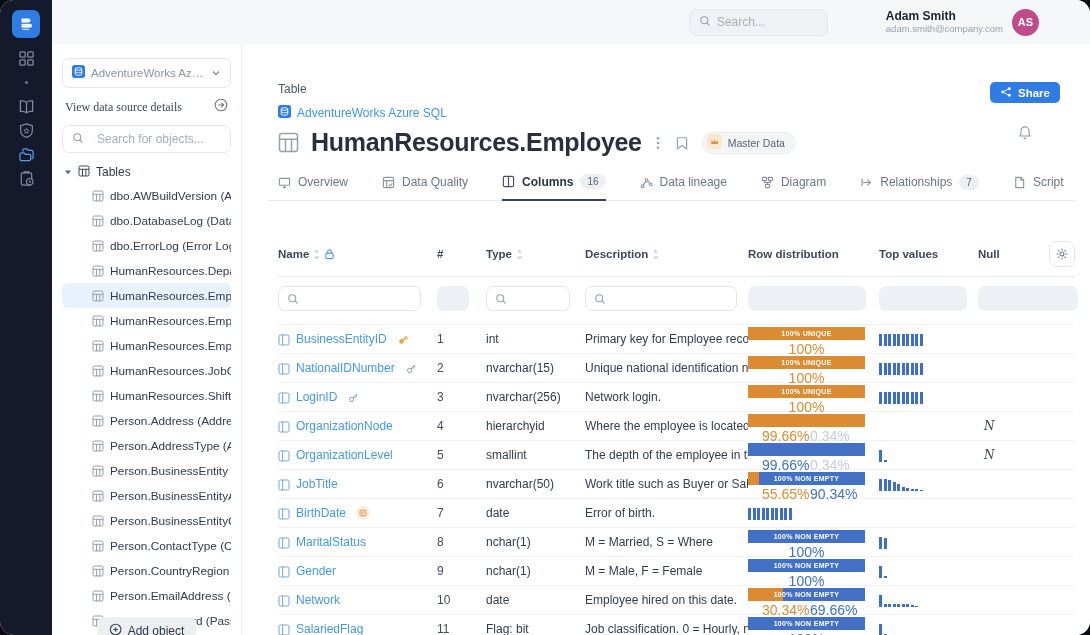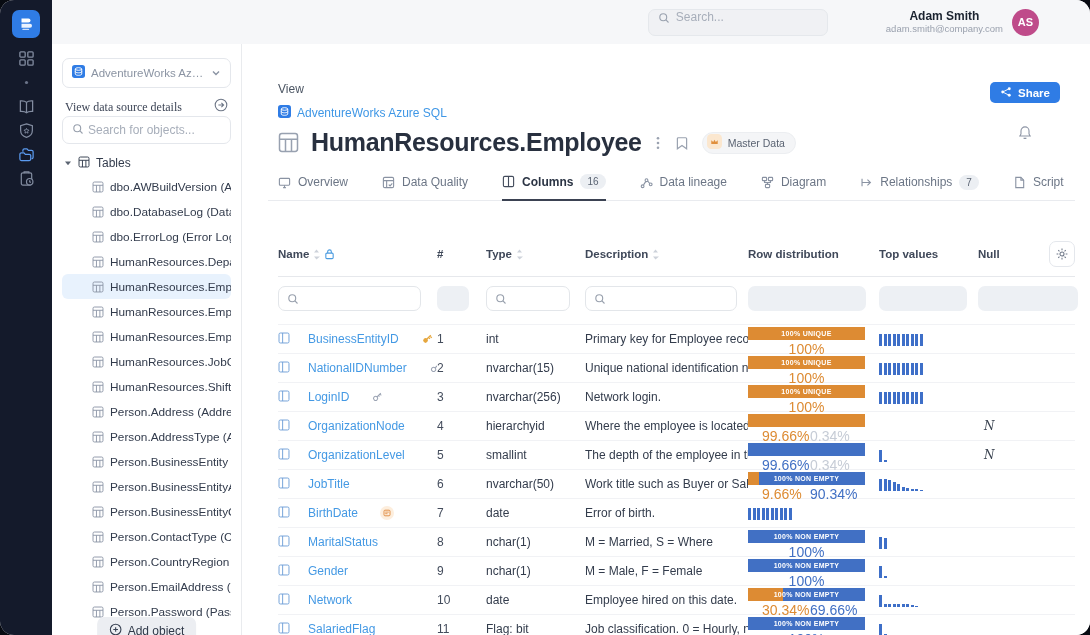--- a/index.html
+++ b/index.html
@@ -16,48 +16,48 @@
   .rail-item { height:24px; width:100%; display:flex; align-items:center; justify-content:center;
                color:#828ca0; cursor:pointer; }
   .rail-item.active { color:#5b9bf0; }
   .rail-item.sep { color:#6b7489; cursor:default; }
 
   .right { flex:1; display:flex; flex-direction:column; min-width:0; }
 
   
   .topbar { height:44px; background:#f6f7f9; display:flex; align-items:center;
             padding:0 24px 0 16px; flex-shrink:0; }
-  .tb-search { margin-left:auto; width:180px; height:27px; background:#f0f1f4;
-               border:1px solid #e5e8ec; border-radius:7px; display:flex; align-items:flex-start;
+  .tb-search { margin-left:auto; width:139px; height:27px; background:#f0f1f4;
+               border:1px solid #e5e8ec; border-radius:7px; display:flex; align-items:center;
                gap:6px; padding:0 9px; color:#9aa2af; }
   .tb-search input { border:none; outline:none; background:transparent; width:100%;
                      font-size:12px; color:#3c4454; font-family:inherit; }
   .tb-search input::placeholder { color:#a7aeba; }
   .tb-ext { margin-left:20px; color:#8d95a5; cursor:pointer; display:flex; }
-  .user-block { margin-left:38px; text-align:center; cursor:pointer; }
+  .user-block { margin-left:38px; text-align:left; cursor:pointer; }
   .user-name { font-size:12px; font-weight:700; color:#1b2330; line-height:14px; }
   .user-email { font-size:9.5px; color:#9aa1ae; line-height:12px; }
   .avatar { margin-left:9px; width:27px; height:27px; border-radius:50%; background:#bf4b8a;
             color:#fff; font-size:11px; font-weight:700; display:flex; align-items:center;
             justify-content:center; cursor:pointer; }
   .tb-logout { margin-left:27px; color:#8d95a5; cursor:pointer; display:flex; }
 
   .body { flex:1; display:flex; min-height:0; }
 
   
   .sidebar { width:190px; border-right:1px solid #e9ebee; background:#fff;
              padding:14px 10px 0; display:flex; flex-direction:column; position:relative; flex-shrink:0; }
   .src-select { height:30px; border:1px solid #e4e7ec; border-radius:7px; display:flex;
                 align-items:center; gap:6px; padding:0 9px; cursor:pointer; background:#fff; }
   .src-select .lbl { flex:1; font-size:11.5px; color:#8b94a3; white-space:nowrap;
                      overflow:hidden; text-overflow:ellipsis; }
   .details-row { margin:10px 3px 0; display:flex; align-items:center; justify-content:space-between; }
   .details-row .lbl { font-size:12px; color:#3d4556; cursor:pointer;font-family:Liberation Serif, serif; }
-  .obj-search { height:28px; border:1px solid #e4e7ec; border-radius:7px;
-                display:flex; align-items:center; gap:4px; padding:0 9px; color:#98a0ad; }
+  .obj-search { margin-top:9px; height:28px; border:1px solid #e4e7ec; border-radius:7px;
+                display:flex; align-items:center; gap:13px; padding:0 9px; color:#98a0ad; }
   .obj-search input { border:none; outline:none; width:100%; font-size:12px; color:#3c4454;
                       background:transparent; font-family:inherit; }
   .obj-search input::placeholder { color:#a7aeba; }
   .tree { margin-top:8px; flex:1; overflow:hidden; }
   .tree-root { display:flex; align-items:center; gap:6px; padding:4px 2px; font-size:12px;
                color:#323b4c; cursor:pointer; height:22px; }
   .tree-item { display:flex; align-items:center; gap:6px; height:25px; padding-left:30px;
                padding-right:6px; font-size:11.8px; color:#323b4c; border-radius:6px;
                cursor:pointer; white-space:nowrap; overflow:hidden; }
   .tree-item.selected { background:#e8f2fd; }
@@ -103,21 +103,21 @@
   .th { display:flex; align-items:center; gap:4px; font-size:11.5px; font-weight:700; color:#3f4859; }
   .gear-btn { justify-self:end; width:26px; height:26px; border:1px solid #e4e7ec; border-radius:7px;
               background:#fff; display:flex; align-items:center; justify-content:center; cursor:pointer; }
   .tfilter { padding:9px 0 13px; border-bottom:1px solid #f1f2f5; }
   .fsearch { height:25px; border:1px solid #e3e6ea; border-radius:7px; display:flex;
              align-items:center; gap:5px; padding:0 8px; color:#98a0ad; background:#fff; }
   .fsearch input { border:none; outline:none; width:100%; font-size:11px; background:transparent; }
   .fblank { height:25px; background:#edf0f4; border-radius:7px; }
 
   .trow { height:29px; border-bottom:1px solid #f1f2f5; }
-  .ncell { display:flex; align-items:flex-start; gap:18px; overflow:hidden; }
+  .ncell { display:flex; align-items:flex-end; gap:6px; overflow:hidden; }
   .ncell .cicon { color:#6f9fd8; display:flex; flex-shrink:0; }
   .ncell a { font-size:12px; color:#4499e4; text-decoration:none; white-space:nowrap; cursor:pointer; }
   .keyicon { display:flex; margin-left:4px; flex-shrink:0; }
   .cell-num { font-size:12px; color:#434c5c; }
   .cell-txt { font-size:12px; color:#333c4c; white-space:nowrap; overflow:hidden; }
 
   .dist { width:117px; }
   .bar { height:13px; display:flex; position:relative; overflow:hidden; }
   .bar .seg { height:100%; }
   .bar .inner { position:absolute; inset:0; display:flex; align-items:center; justify-content:center;
@@ -418,21 +418,21 @@
                 <circle cx="7" cy="7" r="5.7"></circle>
                 <path d="M7 4.5v5M4.5 7h5"></path>
               </svg></span>
           <span>Add object</span>
         </div>
       </aside>
 
       <main class="main">
         <div class="main-header">
           <div>
-            <div class="obj-type">View</div>
+            <div class="obj-type">Table</div>
             <div class="breadcrumb">
               <span class="ic"><svg width="13" height="13" viewBox="0 0 14 14">
                     <rect width="14" height="14" rx="3" fill="#2f7ce5"></rect>
                     <ellipse cx="7" cy="4.3" rx="3.5" ry="1.4" fill="none" stroke="#fff"></ellipse>
                     <path d="M3.5 4.3v5.4c0 .8 1.6 1.4 3.5 1.4s3.5-.6 3.5-1.4V4.3" fill="none" stroke="#fff"></path>
                     <path d="M3.5 7c0 .8 1.6 1.4 3.5 1.4S10.5 7.8 10.5 7" fill="none" stroke="#fff"></path>
                   </svg></span>
               <a>AdventureWorks Azure SQL</a>
             </div>
             <div class="title-row">
@@ -848,21 +848,21 @@
                 <div class="cell-num">6</div>
                 <div class="cell-txt">nvarchar(50)</div>
                 <div class="cell-txt">Work title such as Buyer or Sales ...</div>
                 <div class="dist">
                   <div class="bar">
                     <div class="seg" style="width: 9.66%; background: rgb(221, 139, 51);"></div>
                     <div class="seg" style="width: 90.34%; background: rgb(65, 112, 196);"></div>
                     <div class="inner">100% NON EMPTY</div>
                   </div>
                   <div class="bar-labels">
-                    <span class="bl-left" style="color: rgb(221, 139, 51);">9.66%</span>
+                    <span class="bl-left" style="color: rgb(221, 139, 51);">55.65%</span>
                     <span class="bl-right" style="color: rgb(65, 112, 196);">90.34%</span>
                   </div>
                 </div>
                 <div class="hist">
                   <div style="height: 12px;"></div>
                   <div style="height: 12px;"></div>
                   <div style="height: 11px;"></div>
                   <div style="height: 9px;"></div>
                   <div style="height: 7px;"></div>
                   <div style="height: 4px;"></div>

